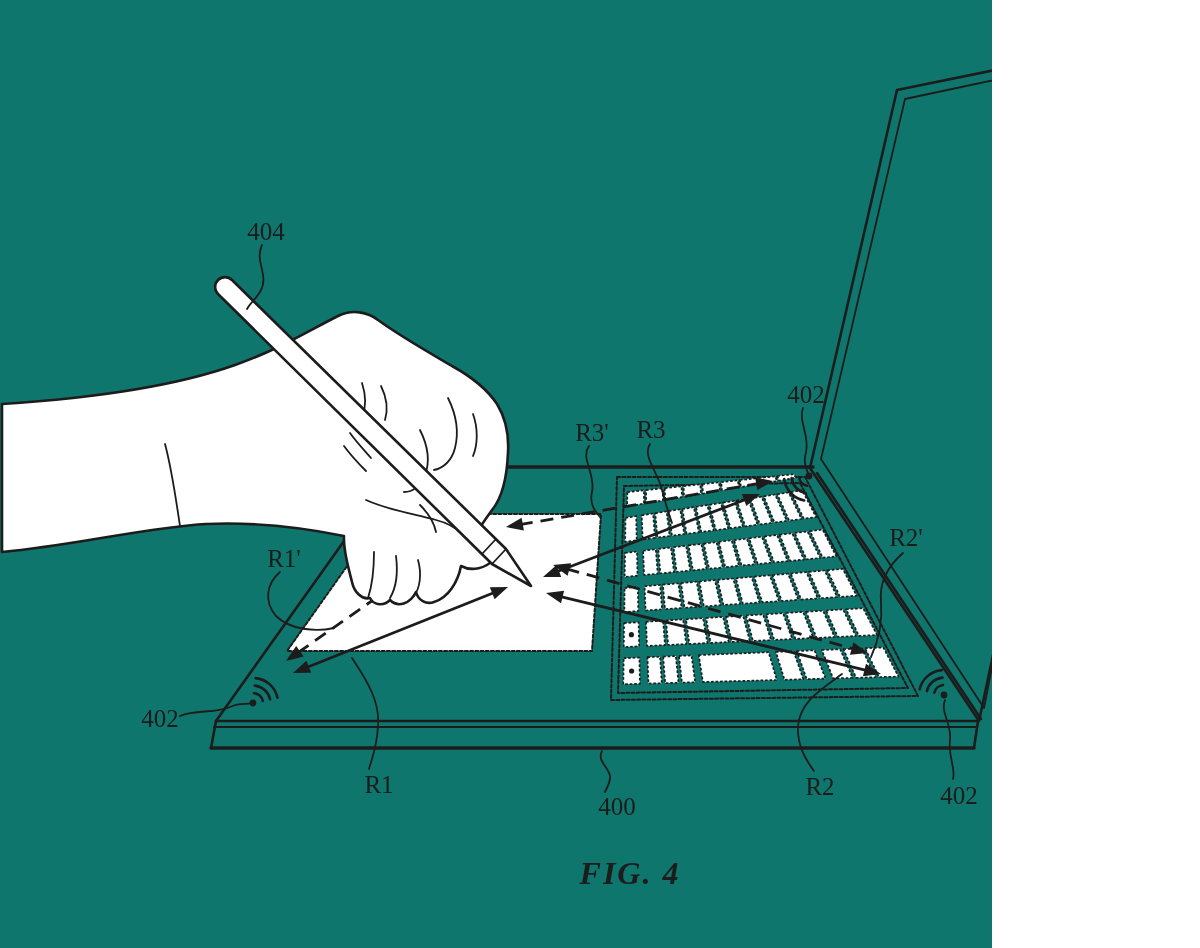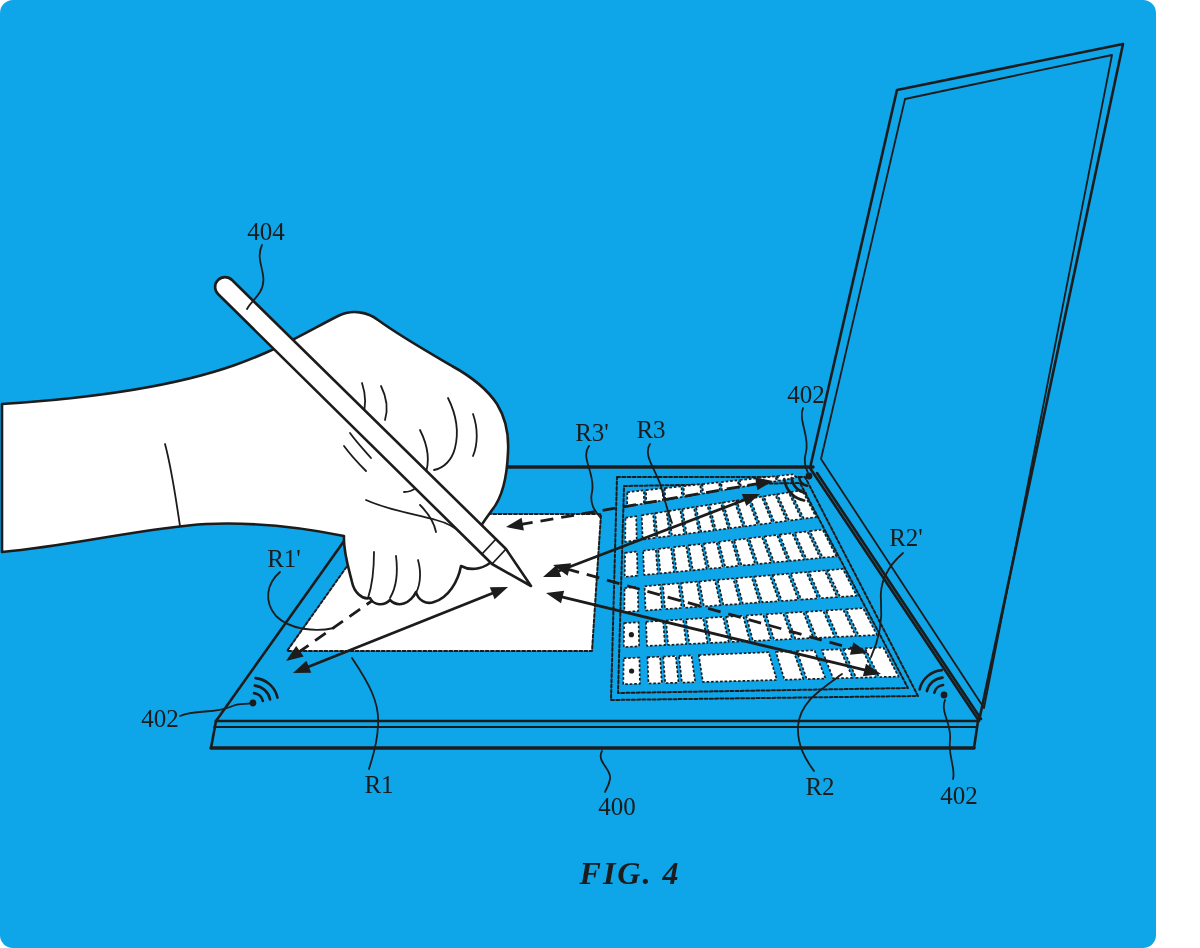--- a/index.html
+++ b/index.html
@@ -1,17 +1,17 @@
 <!DOCTYPE html>
 <html><head>
 <meta charset="utf-8">
 <style>
   html,body{margin:0;padding:0;background:#ffffff;}
-  .stage{position:relative;width:1156px;height:948px;background:#0ea5e9;overflow:hidden;
-         font-family:"Liberation Serif", serif;border-radius:13px;}
+  .stage{position:relative;width:992px;height:948px;background:#0f766e;overflow:hidden;
+         font-family:"Liberation Serif", serif;}
   svg{position:absolute;left:0;top:0;}
   .ink{stroke:#1c1c1c;fill:none;stroke-width:2.6;stroke-linecap:round;stroke-linejoin:round;}
   .thick{stroke-width:3.4;}
   .thin{stroke-width:1.8;}
   .dot{stroke-dasharray:3 2.2;stroke-width:2;}
   .keyline{stroke:#1c1c1c;fill:#ffffff;stroke-width:1.7;stroke-dasharray:2.6 1.9;stroke-linejoin:round;}
   .whitefill{fill:#ffffff;}
   .blackfill{fill:#1c1c1c;stroke:none;}
   .dashedline{stroke:#1c1c1c;fill:none;stroke-width:2.8;stroke-dasharray:13 8;stroke-linecap:butt;}
   .solidline{stroke:#1c1c1c;fill:none;stroke-width:2.8;stroke-linecap:butt;}

